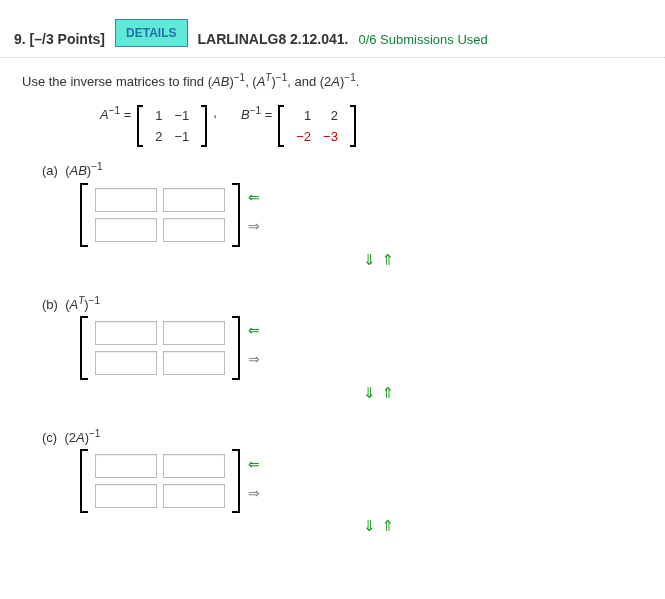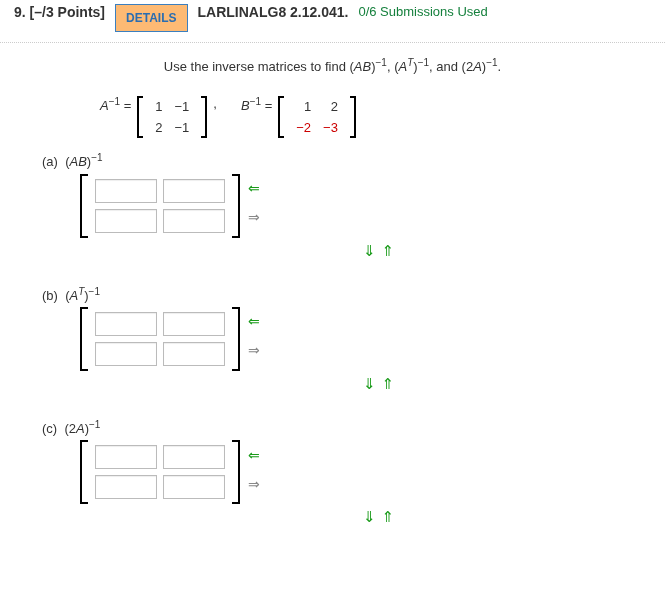--- a/index.html
+++ b/index.html
@@ -5,41 +5,41 @@
   body {
     margin: 0;
     font-family: Arial, Helvetica, sans-serif;
     font-size: 13px;
     color: #333;
     width: 665px;
     background: #fff;
   }
   .q-header {
     display: flex;
-    align-items: flex-start;
+    align-items: flex-end;
     gap: 10px;
-    padding: 4px 14px 10px 14px;
+    padding: 19px 14px 10px 14px;
     border-bottom: 1px dotted #ccc;
   }
   .q-num { font-weight: bold; font-size: 14px; }
   .details-btn {
     border: 1px solid #3b7fbf;
     color: #2a6db1;
     font-weight: bold;
     font-size: 12px;
     padding: 6px 10px;
-    background: #fdba74;
+    background: #5eead4;
     cursor: pointer;
   }
   .src { font-weight: bold; font-size: 14px; }
   .subs { font-size: 13px; color: #15803d; }
   .content {
     padding: 14px 22px;
   }
-  .instr { font-size: 13px; margin-bottom: 22px; text-align: center; }
+  .instr { font-size: 13px; margin-bottom: 16px; }
   sup { font-size: 10px; }
   em.v { font-style: italic; }
   .matrices-row {
     display: flex;
     align-items: center;
     gap: 24px;
     margin-left: 78px;
     margin-bottom: 14px;
   }
   .mat-eq { display: flex; gap: 6px; font-size:13px;}

